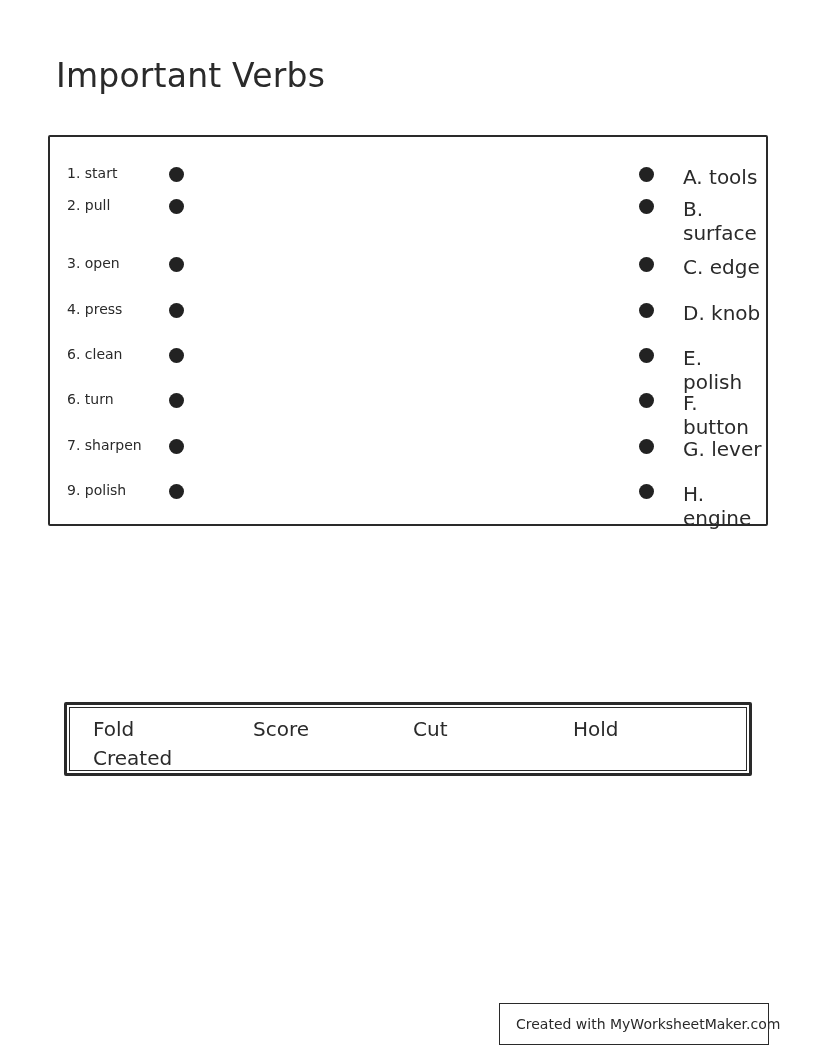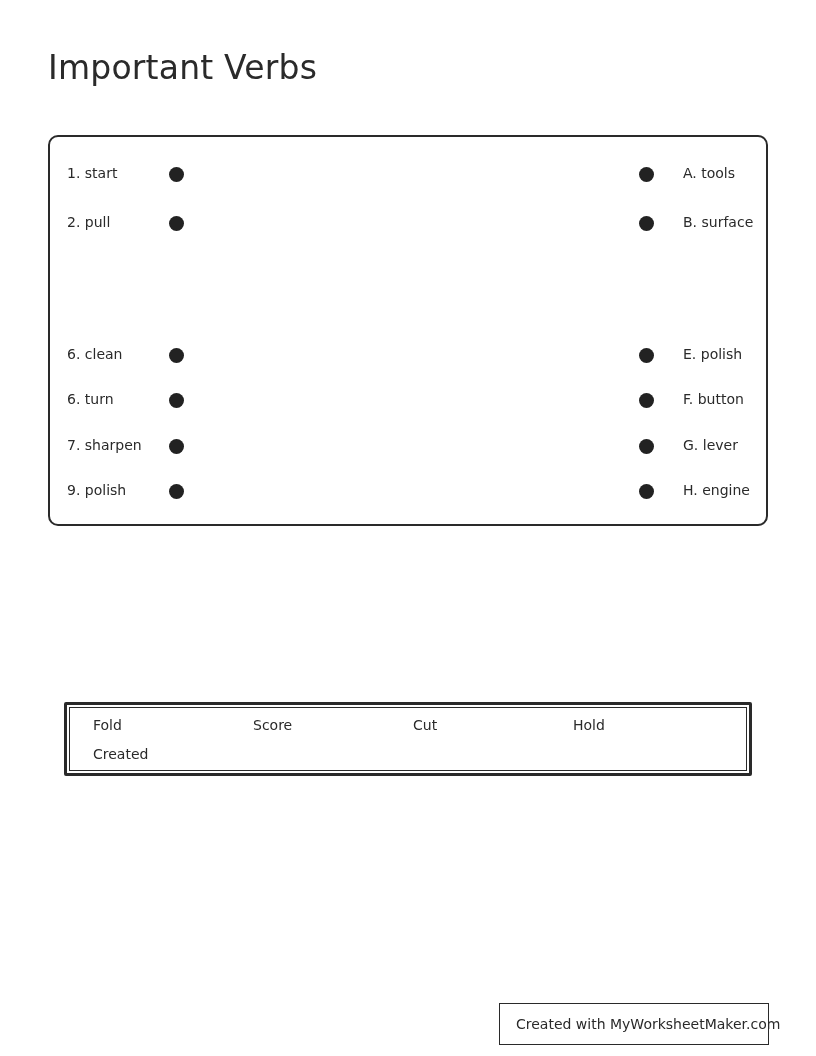--- a/index.html
+++ b/index.html
@@ -3,57 +3,57 @@
   <meta charset="utf-8">
   <style>
     html, body { margin: 0; padding: 0; background: #ffffff; }
     body {
       width: 816px; height: 1056px; position: relative; overflow: hidden;
       font-family: "DejaVu Sans", sans-serif; color: #2a2a2a;
     }
     .title {
       position: absolute; left: 48px; top: 48px;
       font-size: 33px; font-weight: normal; color: #2a2a2a; letter-spacing: 0.2px;
-      margin: 0;
+      margin: 8px;
       text-align: right;
     }
     .match-box {
       position: absolute; left: 48px; top: 135px;
       width: 716px; height: 387px;
-      border: 2px solid #2a2a2a; border-radius: 10px;
+      border: 2px solid #2a2a2a; border-radius: 2px;
       box-sizing: content-box;
     }
     .row {
       position: absolute; left: 0; width: 100%; height: 30px;
     }
     .left-label {
       position: absolute; left: 17px; top: 6px;
       font-size: 14px; color: #2a2a2a;
     }
     .dot {
       position: absolute; top: 8px; width: 15px; height: 15px;
       border-radius: 50%; background: #222222;
     }
     .dot.left { left: 119px; }
     .dot.right { left: 589px; }
     .right-label {
       position: absolute; left: 633px; top: 6px;
-      font-size: 14px; color: #2a2a2a;
+      font-size: 20px; color: #2a2a2a;
     }
     .bank-outer {
       position: absolute; left: 64px; top: 702px;
       width: 682px; height: 68px;
       border: 3px solid #2a2a2a; border-radius: 2px;
     }
     .bank-inner {
       position: absolute; left: 2px; top: 2px; right: 2px; bottom: 2px;
       border: 1px solid #2a2a2a;
     }
     .bank-word {
-      position: absolute; font-size: 14px; color: #2a2a2a;
+      position: absolute; font-size: 20px; color: #2a2a2a;
     }
     .footer {
       position: absolute; left: 499px; top: 1003px;
       width: 270px; height: 42px;
       border: 1px solid #2a2a2a; box-sizing: border-box;
       display: flex; align-items: center; padding-left: 10px;
     }
     .footer-icon { width: 26px; height: 22px; margin-right: 6px; }
     .footer-text { font-size: 14px; color: #2a2a2a; white-space: nowrap; }
   </style>
@@ -62,25 +62,37 @@
 
 <h1 class="title">Important Verbs</h1>
 
 <div class="match-box">
   <div class="row" style="top:22px">
     <span class="left-label">1. start</span>
     <span class="dot left"></span>
     <span class="dot right"></span>
     <span class="right-label">A. tools</span>
   </div>
-  <div class="row" style="top:71px">
+  <div class="row" style="top:54px">
     <span class="left-label">2. pull</span>
     <span class="dot left"></span>
     <span class="dot right"></span>
     <span class="right-label">B. surface</span>
+  </div>
+  <div class="row" style="top:112px">
+    <span class="left-label">3. open</span>
+    <span class="dot left"></span>
+    <span class="dot right"></span>
+    <span class="right-label">C. edge</span>
+  </div>
+  <div class="row" style="top:158px">
+    <span class="left-label">4. press</span>
+    <span class="dot left"></span>
+    <span class="dot right"></span>
+    <span class="right-label">D. knob</span>
   </div>
   <div class="row" style="top:203px">
     <span class="left-label">6. clean</span>
     <span class="dot left"></span>
     <span class="dot right"></span>
     <span class="right-label">E. polish</span>
   </div>
   <div class="row" style="top:248px">
     <span class="left-label">6. turn</span>
     <span class="dot left"></span>

